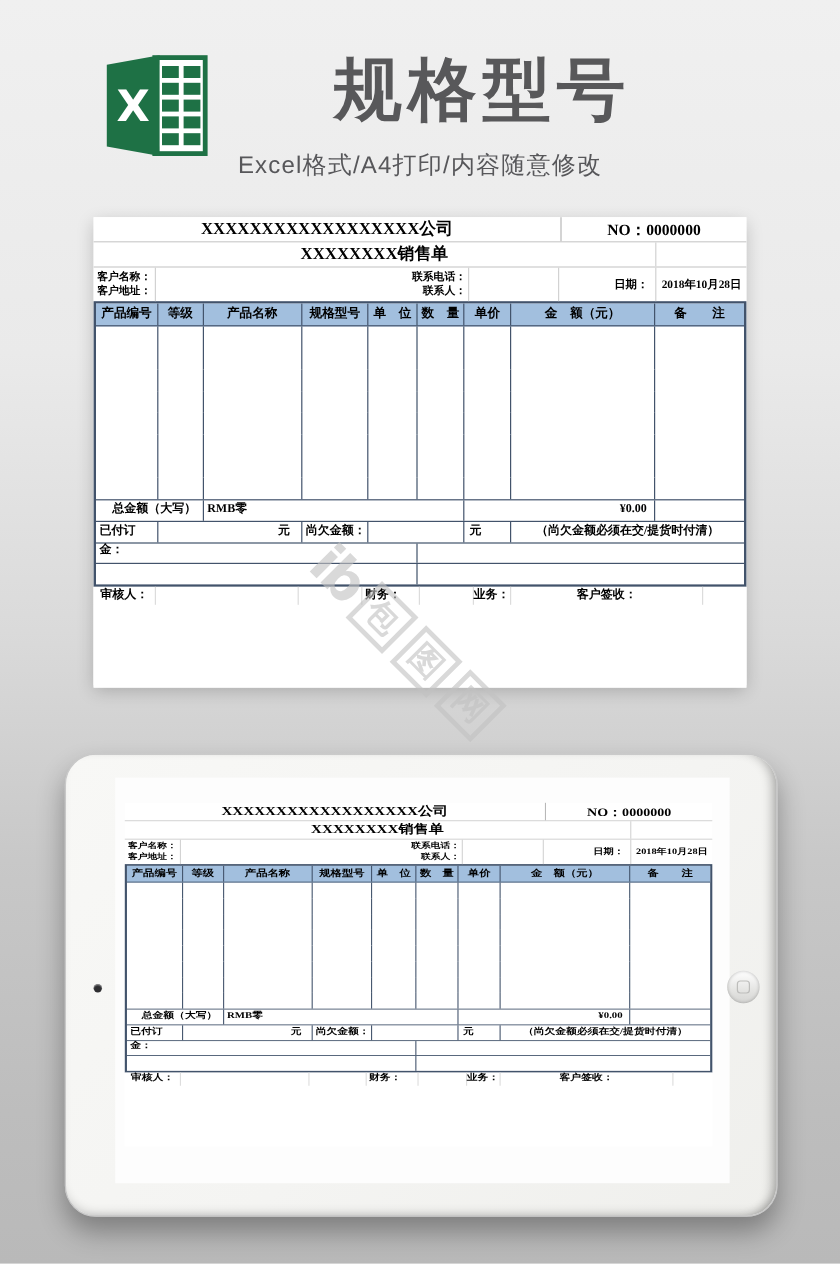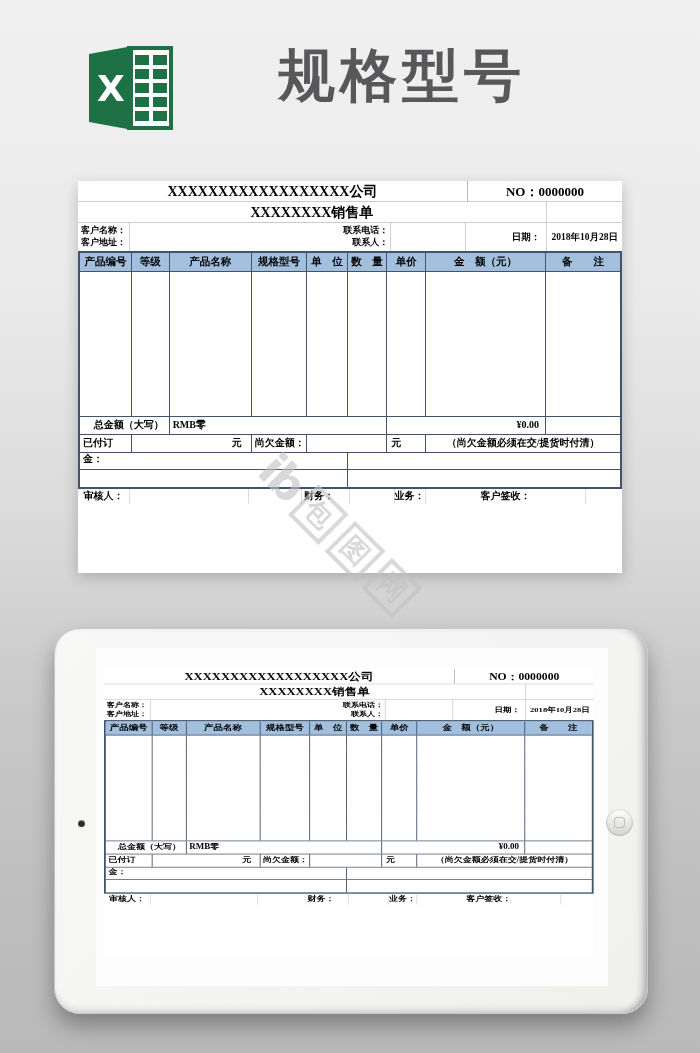--- a/index.html
+++ b/index.html
@@ -128,20 +128,21 @@
         <rect x="70" y="45" width="14" height="10" fill="#1e7145"></rect>
       <rect x="52" y="59" width="14" height="10" fill="#1e7145"></rect>
         <rect x="70" y="59" width="14" height="10" fill="#1e7145"></rect>
       <rect x="52" y="73" width="14" height="10" fill="#1e7145"></rect>
         <rect x="70" y="73" width="14" height="10" fill="#1e7145"></rect>
       <polygon points="6,16 50,8 50,92 6,84" fill="#1e7145"></polygon>
       <text x="28" y="63" text-anchor="middle" font-size="36" font-weight="bold" fill="#ffffff" font-family="DejaVu Sans, sans-serif">X</text>
     </svg>
   </div>
   <div class="page-title">规格型号</div>
+  <div class="page-subtitle">Excel格式/A4打印/内容随意修改</div>
 </div>
 
 <div class="card">
   <div>
   <div class="form">
     <div class="fr fr1">
       <div class="company-cell">XXXXXXXXXXXXXXXXXX公司</div>
       <div class="no-cell"><span>NO：</span><span>0000000</span></div>
     </div>
     <div class="fr fr2">

